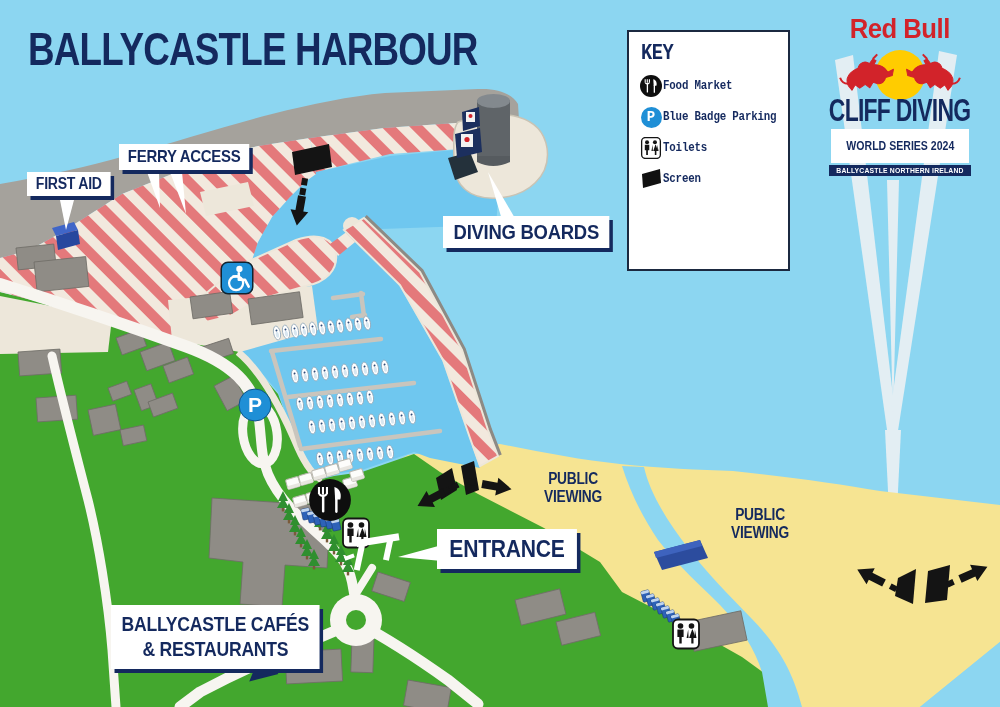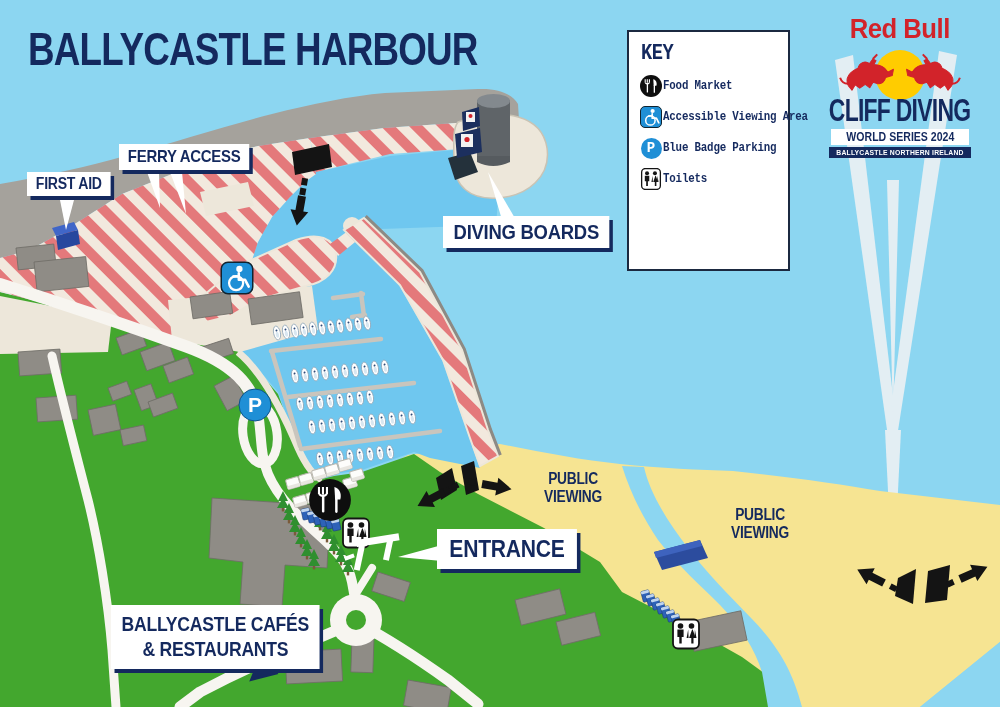--- a/index.html
+++ b/index.html
@@ -41,21 +41,21 @@
     background:repeating-linear-gradient(45deg,#fff 0 3px,#E4797B 3px 7px);}
 
   
   .logo{position:absolute;left:810px;top:14px;width:180px;display:flex;flex-direction:column;
     align-items:center;}
   .rb-brand{font-size:27px;font-weight:bold;color:#D2232A;letter-spacing:-.5px;
     transform:scaleX(.95);}
   .rb-event{font-size:31px;font-weight:bold;color:#14295E;letter-spacing:-1px;
     transform:scaleX(.74);margin-top:-8px;white-space:nowrap;}
   .rb-series{background:#fff;color:#14295E;font-size:12px;font-weight:bold;
-    padding:1px 8px;margin-top:0;white-space:nowrap;}
+    padding:10px 8px;margin-top:0;white-space:nowrap;}
   .rb-series span{display:inline-block;transform:scaleX(.88);}
   .rb-loc{background:#14295E;color:#fff;font-size:6.8px;font-weight:bold;
     padding:2px 7px;margin-top:2px;letter-spacing:.2px;white-space:nowrap;}
 </style>
 </head>
 <body>
 
 <div class="stage">
 
 <svg class="map" width="1000" height="707" viewBox="0 0 1000 707">
@@ -412,39 +412,39 @@
   <div class="krow">
     <span class="kicon">
       <svg width="22" height="22">
             <use href="#food-icon" transform="translate(11,11)"></use>
           </svg>
         </span>
     <span class="klabel">Food Market</span>
   </div>
   <div class="krow">
     <span class="kicon">
-      <svg width="22" height="22">
-            <use href="#acc-icon" transform="translate(11,11)"></use>
-          </svg>
-        </span>
-    <span class="klabel">Accessible Viewing Area</span>
-  </div>
-  <div class="krow">
-    <span class="kicon">
       <span class="picircle">P</span>
         </span>
     <span class="klabel">Blue Badge Parking</span>
   </div>
   <div class="krow">
     <span class="kicon">
       <svg width="22" height="22">
             <use href="#toilets-icon" transform="translate(11,11) scale(0.72)"></use>
           </svg>
         </span>
     <span class="klabel">Toilets</span>
+  </div>
+  <div class="krow">
+    <span class="kicon">
+      <svg width="22" height="22">
+            <use href="#screen-icon"></use>
+          </svg>
+        </span>
+    <span class="klabel">Screen</span>
   </div>
 </div>
 
 <div class="logo">
   <div class="rb-brand">Red Bull</div>
   <svg width="170" height="56">
     <circle cx="85" cy="30" r="25" fill="#FFCC00"></circle>
     <g fill="#D2232A" stroke="#D2232A" stroke-width="1" stroke-linejoin="round">
       <g transform="translate(52,30) rotate(-8)">
         <path d="M-20,8 C-23,0 -16,-6 -8,-8 C-6,-13 0,-15 4,-11 L8,-15 L11,-13 L8,-9 C14,-9 19,-5 21,0 L27,-2 L25,4 L18,5 C17,9 13,11 9,10 L5,8 L1,13 L-3,9 L-9,12 L-13,8 L-17,13 Z"></path>

